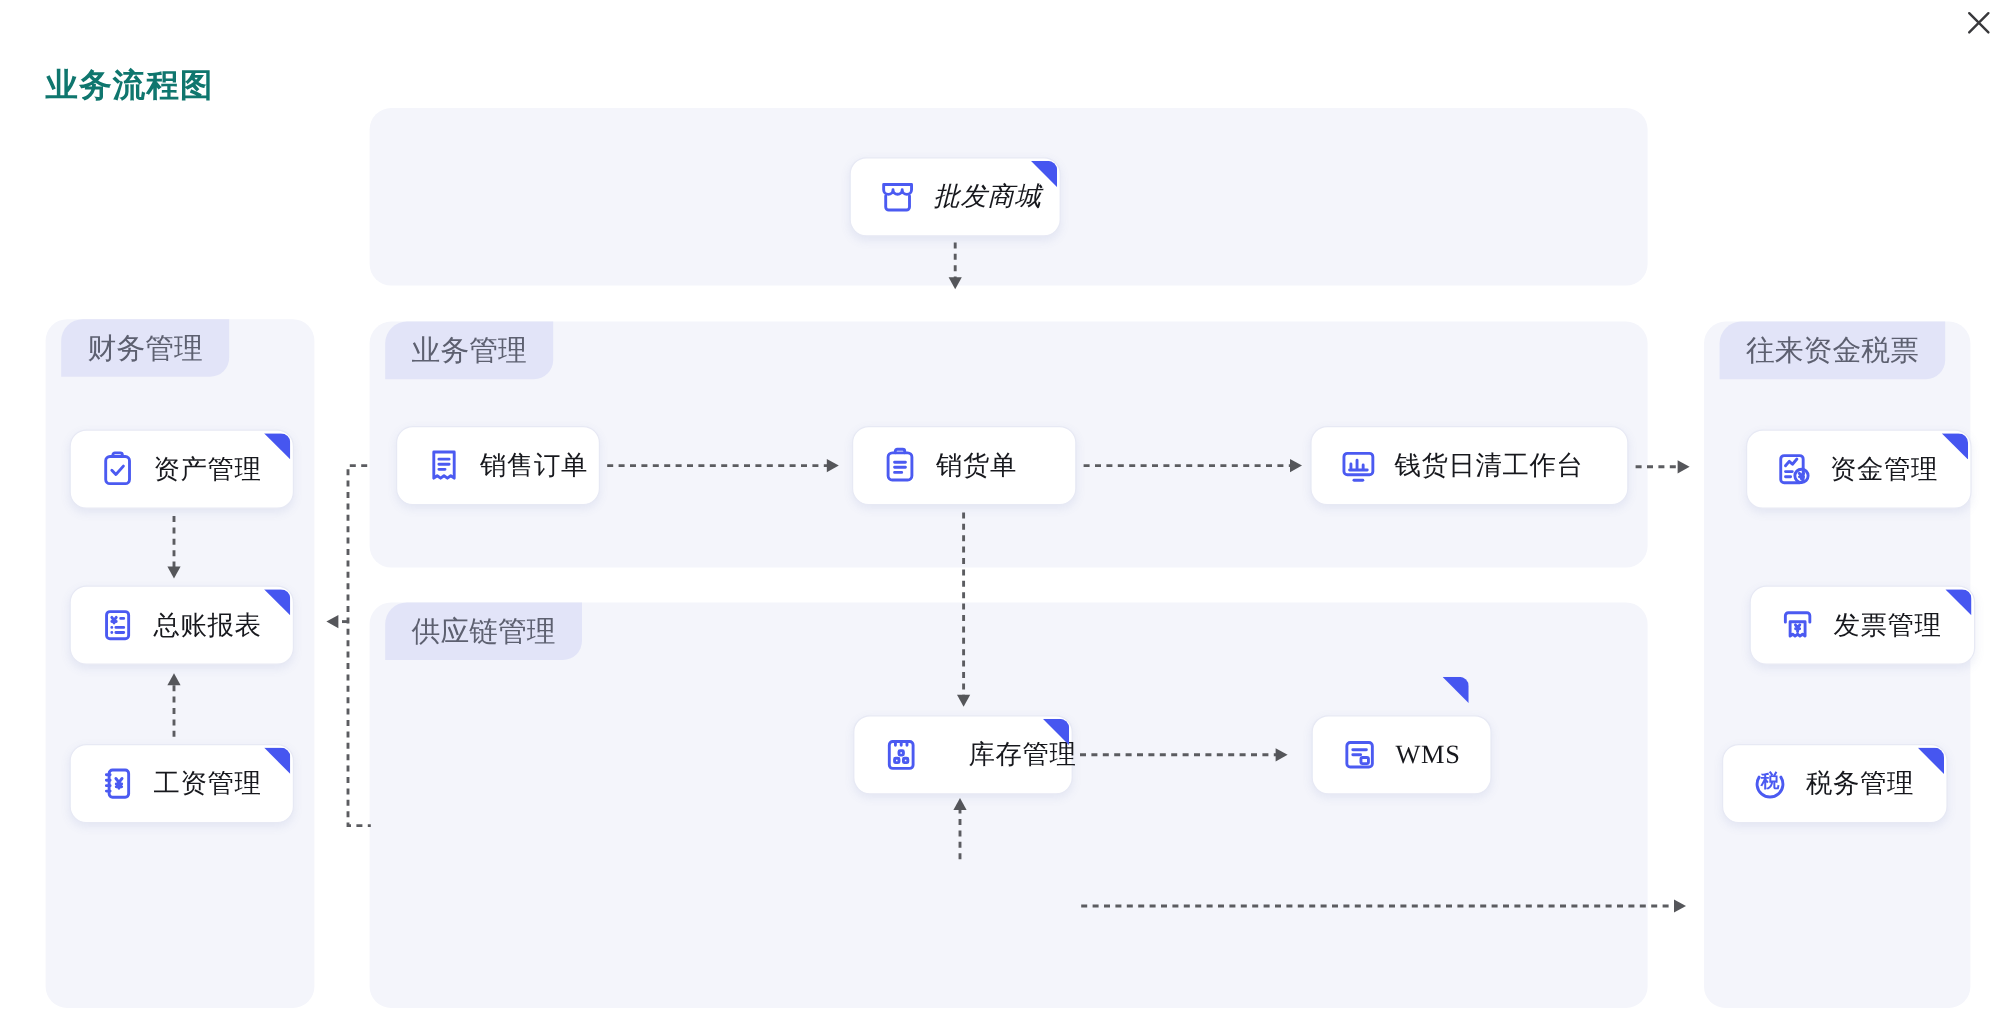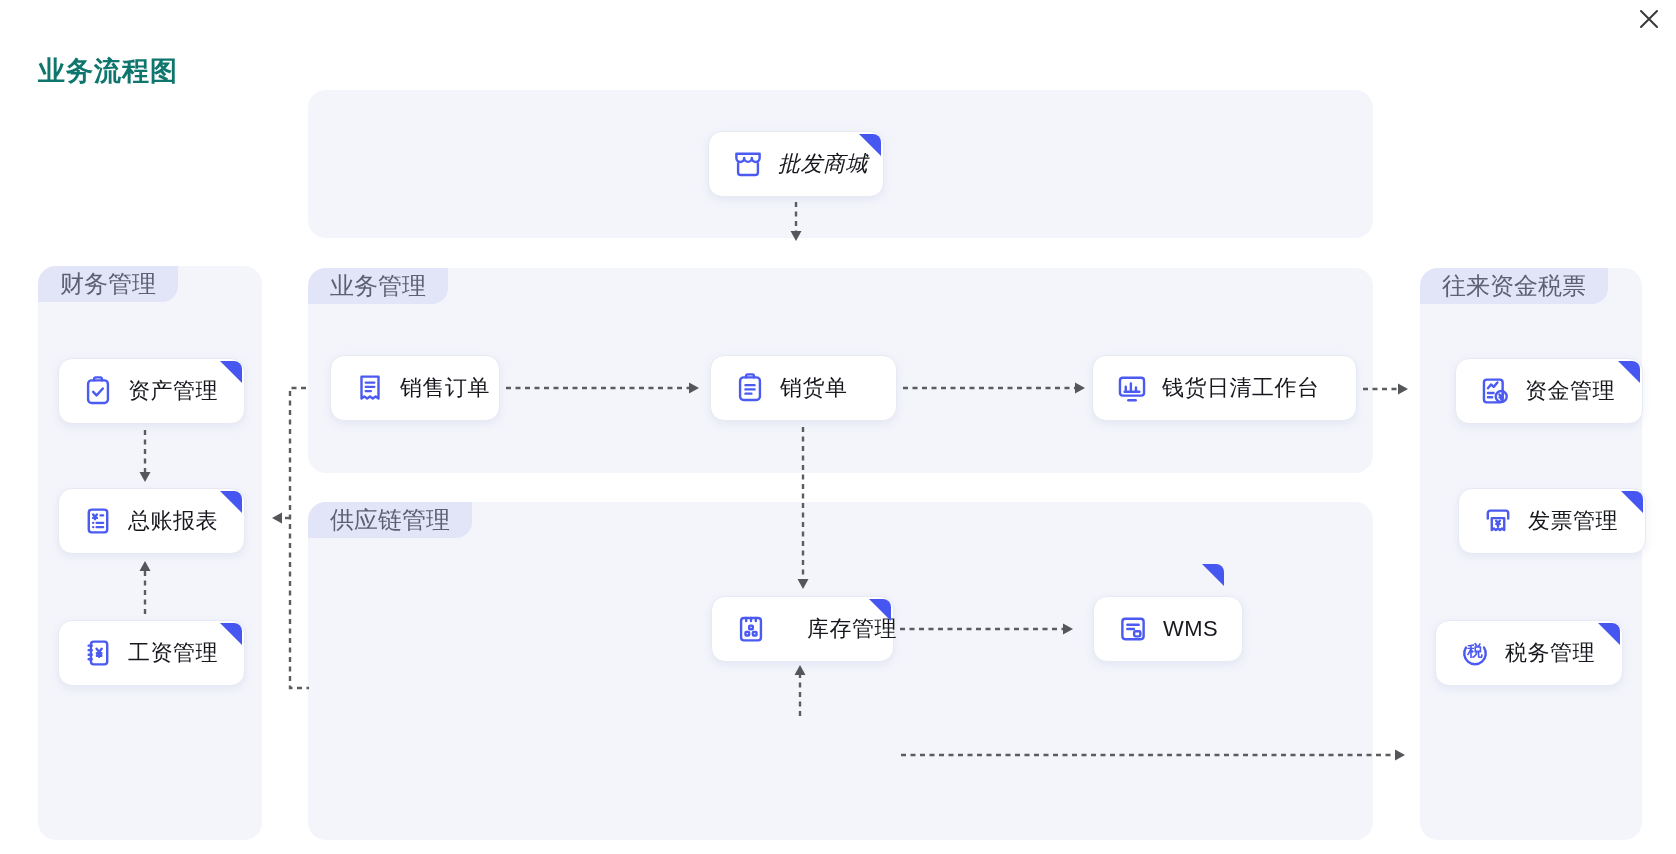--- a/index.html
+++ b/index.html
@@ -3,21 +3,21 @@
 <meta charset="utf-8">
 <style>
   html,body{margin:0;padding:0;background:#fff;}
   body{font-family:"Liberation Sans","DejaVu Sans",sans-serif;}
   .canvas{position:relative;width:1676px;height:854px;background:#fff;overflow:hidden;}
 
   .page-title{position:absolute;left:38px;top:16px;font-size:27px;font-weight:700;color:#0f766e;letter-spacing:1px;margin-top:37px;}
   .close-btn{position:absolute;right:12px;top:4px;width:30px;height:30px;display:flex;align-items:center;justify-content:center;cursor:pointer;}
 
   .panel{position:absolute;background:#f4f5fb;border-radius:18px;}
-  .panel-tag{position:absolute;background:#e2e4f8;color:#5d6070;font-size:24px;display:flex;align-items:center;padding:0 22px;height:36px;border-radius:18px 0 16px 0;white-space:nowrap;}
+  .panel-tag{position:absolute;background:#e2e4f8;color:#5d6070;font-size:24px;display:flex;align-items:center;padding:0 22px;height:48px;border-radius:18px 0 16px 0;white-space:nowrap;margin-left:13px;}
 
   .node{position:absolute;height:66px;background:#fff;border:1px solid #e7e9f4;border-radius:14px;
         box-shadow:0 3px 8px rgba(93,104,181,0.10);display:flex;align-items:center;padding-left:22px;
         box-sizing:border-box;cursor:pointer;}
   .node .nicon{width:34px;height:34px;flex:0 0 34px;margin-right:13px;display:block;}
   .node .nlabel{font-size:22px;color:#17181d;font-weight:500;white-space:nowrap;letter-spacing:0.5px;}
   .corner-badge{position:absolute;top:2px;right:2px;width:22px;height:22px;background:#4656f0;
         clip-path:polygon(0 0,100% 0,100% 100%);border-radius:0 8px 0 0;}
   .corner-badge.floating{top:-33px;right:18px;}
 
@@ -157,21 +157,21 @@
       <rect class="icn" x="5" y="4.2" width="14" height="15.8" rx="2"></rect>
       <path class="icn" d="M8.6 4.2 v2.2 M12 4.2 v2.2 M15.4 4.2 v2.2"></path>
       <rect class="icn" x="10.7" y="9.6" width="2.6" height="2.6" rx="0.6"></rect>
       <rect class="icn" x="8.1" y="14" width="2.6" height="2.6" rx="0.6"></rect>
       <rect class="icn" x="13.3" y="14" width="2.6" height="2.6" rx="0.6"></rect>
     </svg>
     <span class="nlabel">库存管理</span>
     <span class="corner-badge"></span>
   </div>
 
-  <div class="node" style="left:1093px;top:596px;width:150px;">
+  <div class="node" style="left:1093px;top:596px;width:150px;font-family:Liberation Serif, serif;">
     <svg class="nicon" viewBox="0 0 24 24">
       <rect class="icn" x="4.5" y="4.8" width="15" height="14.4" rx="2"></rect>
       <path class="icn" d="M8 9 h8 M8 12 h4.6"></path>
       <rect class="icn" x="12.8" y="13.6" width="4.4" height="3.6" rx="0.9"></rect>
     </svg>
     <span class="nlabel">WMS</span>
     <span class="corner-badge floating"></span>
   </div>
 
 

